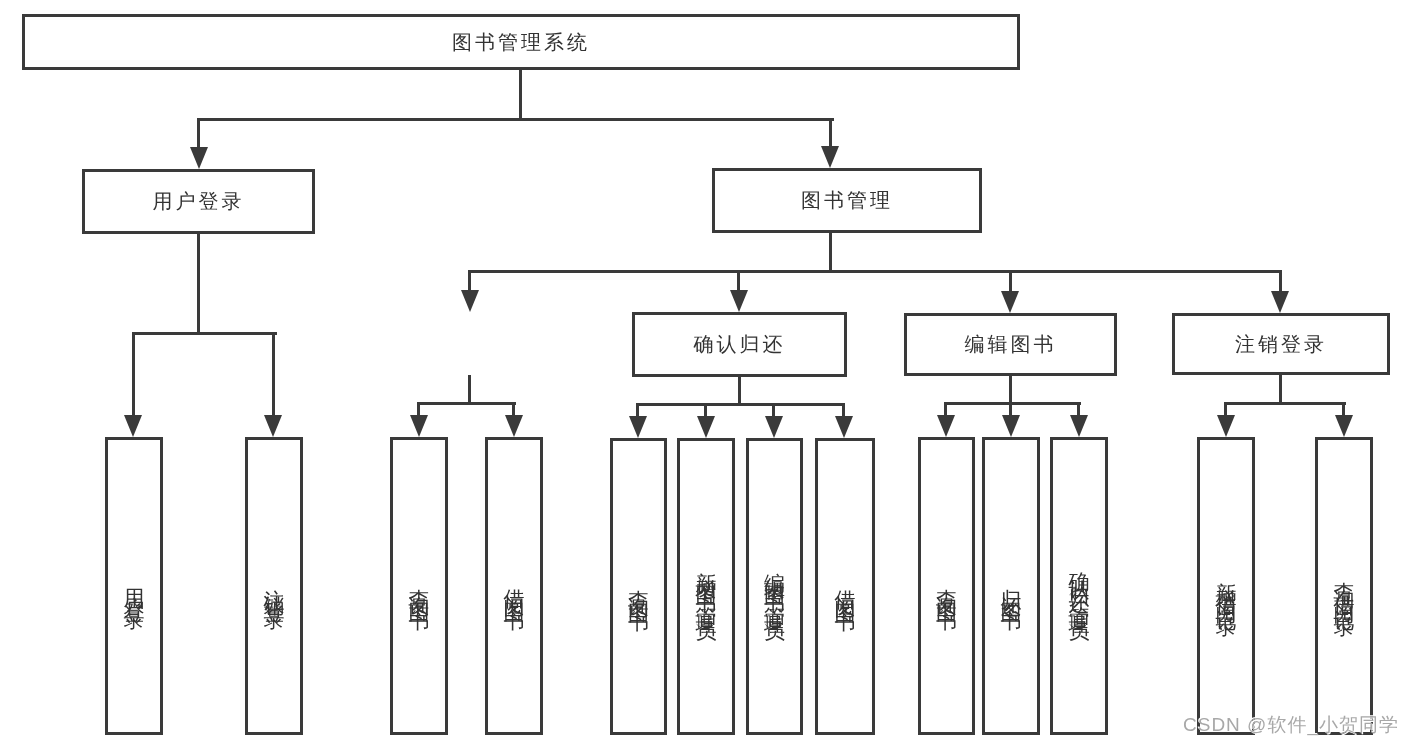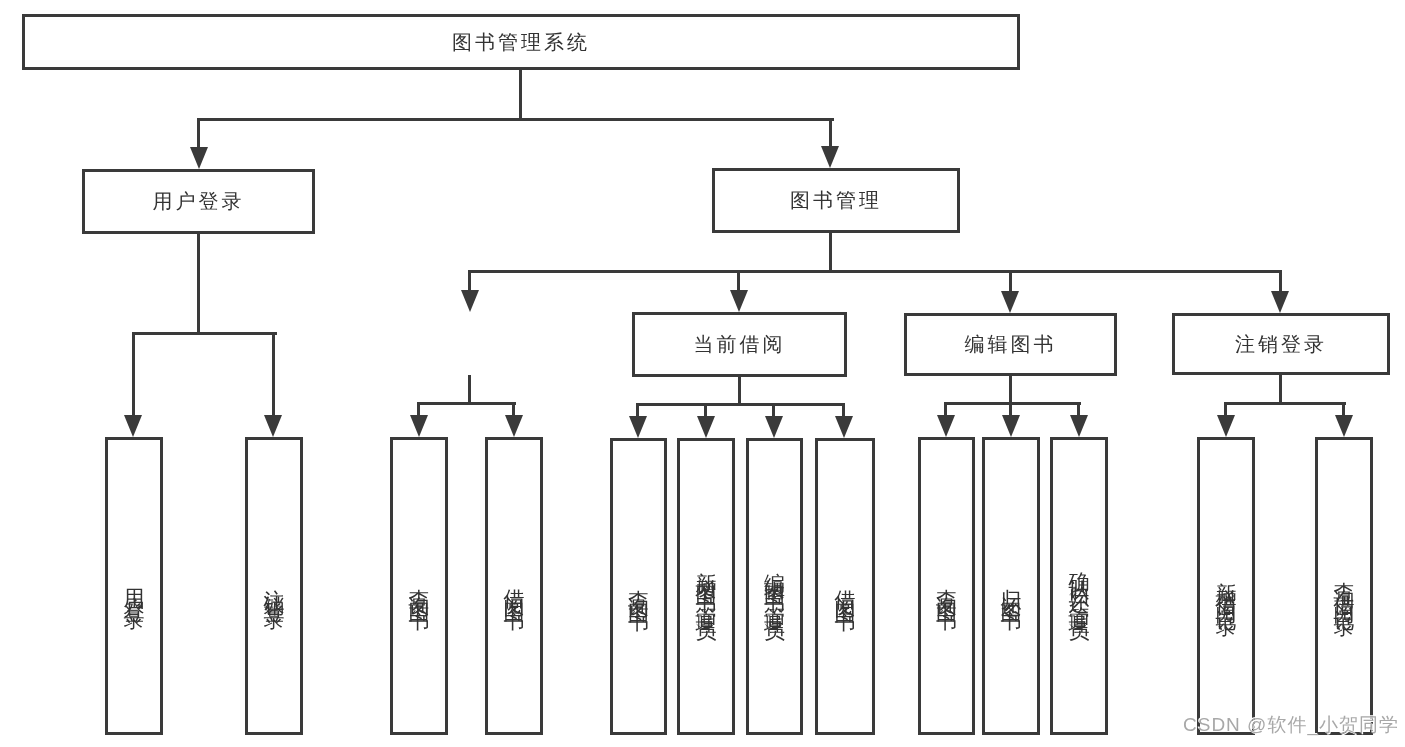--- a/index.html
+++ b/index.html
@@ -61,21 +61,21 @@
   <div class="line" style="left:519px;top:69px;width:3px;height:52px"></div>
   <div class="line" style="left:197px;top:118px;width:637px;height:3px"></div>
   <div class="line" style="left:197px;top:118px;width:3px;height:30px"></div>
   <div class="arrow" style="left:190px;top:147px"></div>
   <div class="line" style="left:829px;top:118px;width:3px;height:29px"></div>
   <div class="arrow" style="left:821px;top:146px"></div>
 
   <div class="hbox" style="left:82px;top:169px;width:233px;height:65px">
     <span>用户登录</span>
   </div>
-  <div class="hbox" style="left:712px;top:168px;width:248px;height:65px">
+  <div class="hbox" style="left:712px;top:168px;width:270px;height:65px">
     <span>图书管理</span>
   </div>
 
   <div class="line" style="left:197px;top:233px;width:3px;height:102px"></div>
   <div class="line" style="left:132px;top:332px;width:145px;height:3px"></div>
   <div class="line" style="left:132px;top:332px;width:3px;height:83px"></div>
   <div class="arrow" style="left:124px;top:415px"></div>
   <div class="line" style="left:272px;top:332px;width:3px;height:83px"></div>
   <div class="arrow" style="left:264px;top:415px"></div>
 
@@ -84,21 +84,21 @@
   <div class="line" style="left:468px;top:270px;width:3px;height:22px"></div>
   <div class="arrow" style="left:461px;top:290px"></div>
   <div class="line" style="left:737px;top:270px;width:3px;height:22px"></div>
   <div class="arrow" style="left:730px;top:290px"></div>
   <div class="line" style="left:1009px;top:270px;width:3px;height:23px"></div>
   <div class="arrow" style="left:1001px;top:291px"></div>
   <div class="line" style="left:1279px;top:270px;width:3px;height:23px"></div>
   <div class="arrow" style="left:1271px;top:291px"></div>
 
   <div class="hbox" style="left:632px;top:312px;width:215px;height:65px">
-    <span>当前借阅</span>
+    <span>确认归还</span>
   </div>
   <div class="hbox" style="left:904px;top:313px;width:213px;height:63px">
     <span>编辑图书</span>
   </div>
   <div class="hbox" style="left:1172px;top:313px;width:218px;height:62px">
     <span>注销登录</span>
   </div>
 
   <div class="line" style="left:468px;top:375px;width:3px;height:30px"></div>
   <div class="line" style="left:417px;top:402px;width:99px;height:3px"></div>

